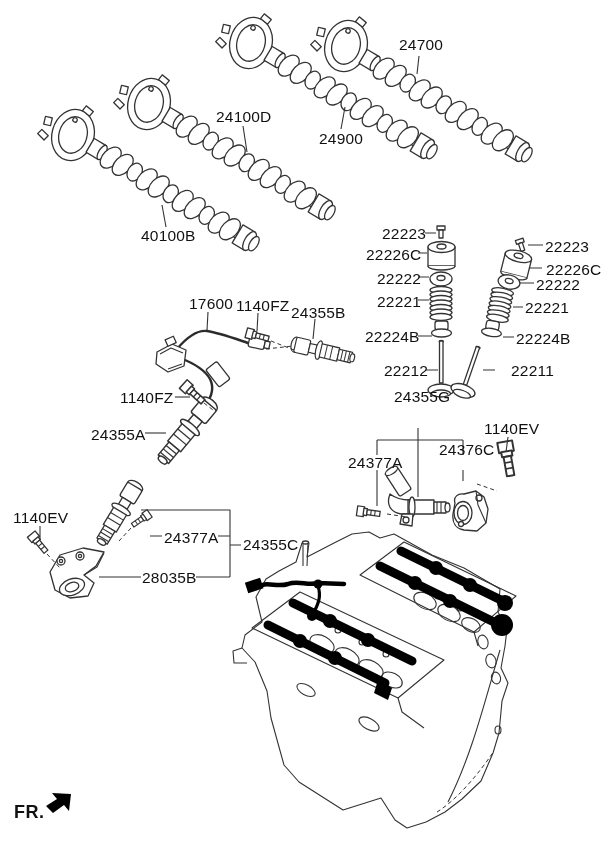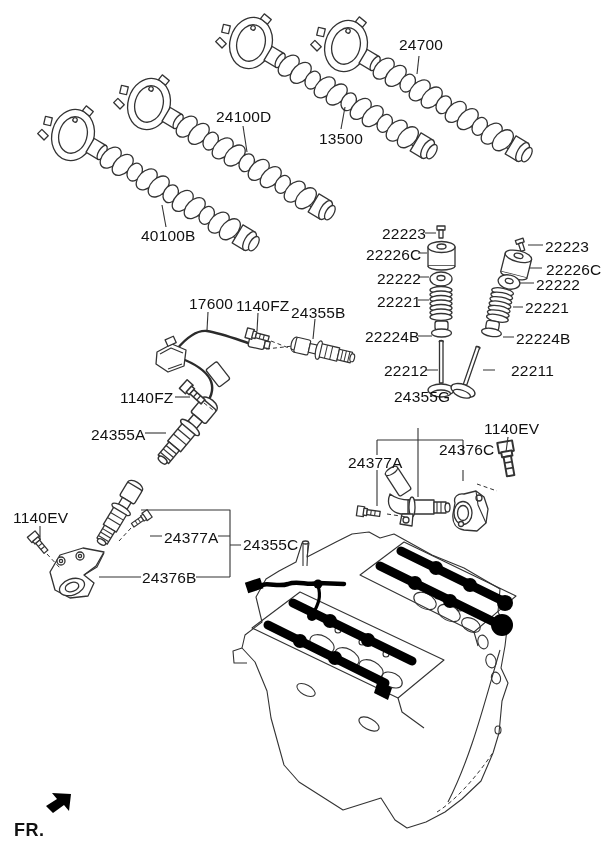--- a/index.html
+++ b/index.html
@@ -7,21 +7,21 @@
           font-family:"Liberation Sans",sans-serif;}
   svg{position:absolute;left:0;top:0;}
   .w{fill:#ffffff;stroke:#333333;stroke-width:1.3;stroke-linejoin:round;}
   .ln{fill:none;stroke:#333333;stroke-width:1.1;stroke-linejoin:round;}
   .thick{fill:none;stroke:#2b2b2b;stroke-width:2.4;stroke-linecap:round;}
   .blk{fill:#000000;stroke:none;}
   .bar{fill:none;stroke:#000000;stroke-width:9;stroke-linecap:round;}
   .dash{fill:none;stroke:#333333;stroke-width:1;stroke-dasharray:4 3;}
   .lbl{position:absolute;font-size:15.5px;line-height:1.05;color:#111111;
        white-space:nowrap;letter-spacing:.2px;}
-  .fr{font-weight:bold;font-size:18px;letter-spacing:.5px;margin-top:18px;}
+  .fr{font-weight:bold;font-size:18px;letter-spacing:.5px;}
 </style>
 </head>
 <body>
 
 <div id="canvas">
 <svg width="609" height="848" viewBox="0 0 609 848">
   <defs>
 
     <g id="cam">
       <rect class="w" x="18" y="-4.5" width="188" height="9"></rect>
@@ -283,21 +283,21 @@
     <path class="dash" d="M131,528 L119,541"></path>
     <path class="dash" d="M387,514 L407,517"></path>
     <path class="dash" d="M477,484 L497,491"></path>
   </g>
 
   <path class="blk" d="M71,794 L52,793 L57,799 L46,806 L53,813 L64,805 L69,811 Z"></path>
 </svg>
 
 <div class="lbl" style="left:399px;top:37px">24700</div>
 <div class="lbl" style="left:216px;top:109px">24100D</div>
-<div class="lbl" style="left:319px;top:131px">13500</div>
+<div class="lbl" style="left:319px;top:131px">24900</div>
 <div class="lbl" style="left:141px;top:228px">40100B</div>
 <div class="lbl" style="left:382px;top:226px">22223</div>
 <div class="lbl" style="left:366px;top:247px">22226C</div>
 <div class="lbl" style="left:377px;top:271px">22222</div>
 <div class="lbl" style="left:377px;top:294px">22221</div>
 <div class="lbl" style="left:365px;top:329px">22224B</div>
 <div class="lbl" style="left:384px;top:363px">22212</div>
 <div class="lbl" style="left:545px;top:239px">22223</div>
 <div class="lbl" style="left:546px;top:262px">22226C</div>
 <div class="lbl" style="left:536px;top:277px">22222</div>
@@ -305,19 +305,19 @@
 <div class="lbl" style="left:516px;top:331px">22224B</div>
 <div class="lbl" style="left:511px;top:363px">22211</div>
 <div class="lbl" style="left:189px;top:296px">17600</div>
 <div class="lbl" style="left:236px;top:298px">1140FZ</div>
 <div class="lbl" style="left:291px;top:305px">24355B</div>
 <div class="lbl" style="left:120px;top:390px">1140FZ</div>
 <div class="lbl" style="left:91px;top:427px">24355A</div>
 <div class="lbl" style="left:13px;top:510px">1140EV</div>
 <div class="lbl" style="left:164px;top:530px">24377A</div>
 <div class="lbl" style="left:243px;top:537px">24355C</div>
-<div class="lbl" style="left:142px;top:570px">24376B</div>
+<div class="lbl" style="left:142px;top:570px">28035B</div>
 <div class="lbl" style="left:394px;top:389px">24355G</div>
 <div class="lbl" style="left:348px;top:455px">24377A</div>
 <div class="lbl" style="left:439px;top:442px">24376C</div>
 <div class="lbl" style="left:484px;top:421px">1140EV</div>
 <div class="lbl fr" style="left:14px;top:803px">FR.</div>
 </div>
 
 </body></html>

